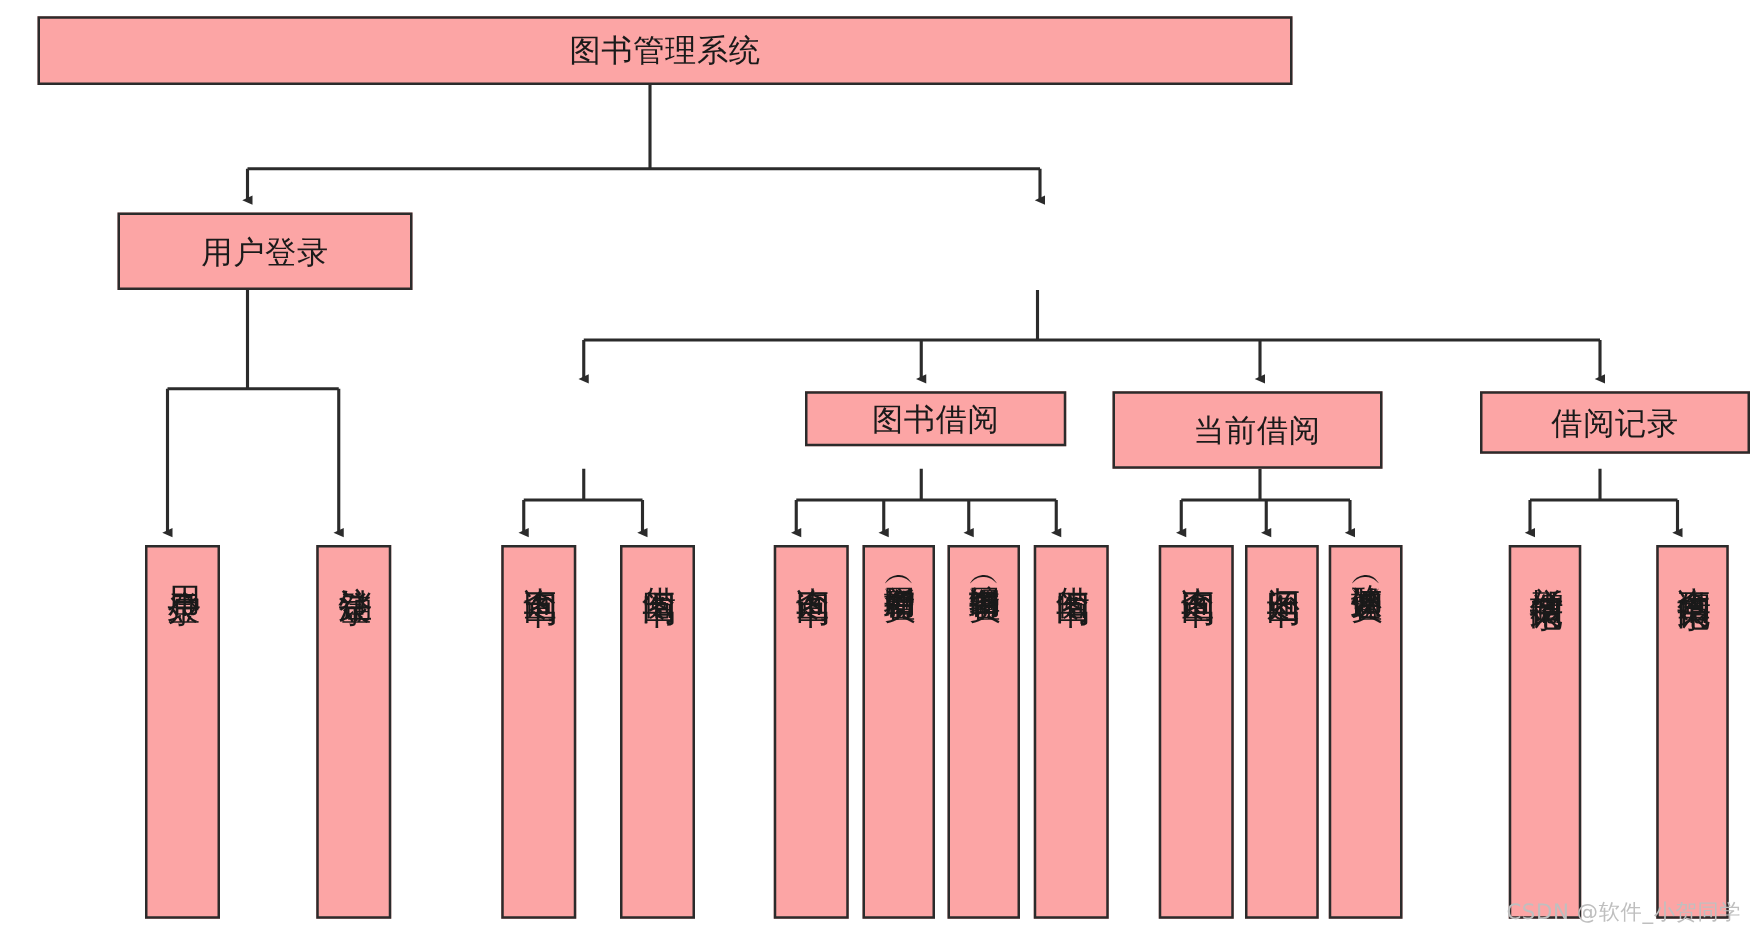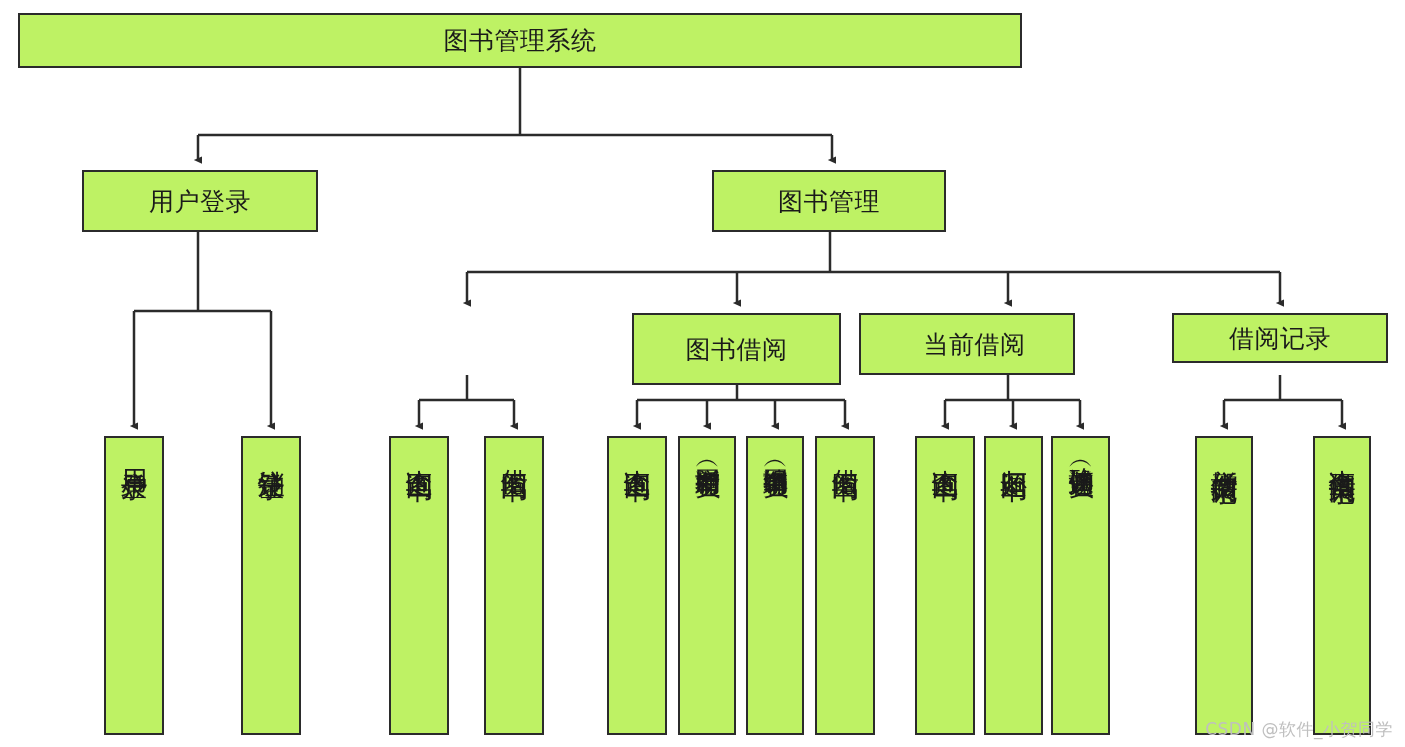--- a/index.html
+++ b/index.html
@@ -24,25 +24,26 @@
     position: absolute;
     left: 0;
     top: 0;
     width: 1405px;
     height: 747px;
   }
   .node-box {
     position: absolute;
     box-sizing: border-box;
     border: 2.5px solid #2b2b2b;
-    background: #bef264;
+    background: #fca5a5;
     display: flex;
     align-items: center;
     justify-content: center;
     color: #1a1a1a;
+    margin-left: 12px;
   }
   .node-box .node-label {
     display: block;
     text-align: center;
     line-height: 1.0;
     white-space: nowrap;
   }
   .node-horizontal .node-label {
     font-size: 25px;
     letter-spacing: 0.5px;
@@ -132,30 +133,27 @@
   </svg>
 
   <div class="node-box node-horizontal" style="left:18px; top:13px; width:1004px; height:55px;">
     <span class="node-label">图书管理系统</span>
   </div>
 
   <div class="node-box node-horizontal" style="left:82px; top:170px; width:236px; height:62px;">
     <span class="node-label">用户登录</span>
   </div>
 
-  <div class="node-box node-horizontal" style="left:712px; top:170px; width:234px; height:62px;">
-    <span class="node-label">图书管理</span>
-  </div>
-
-
-  <div class="node-box node-horizontal" style="left:632px; top:313px; width:209px; height:72px;">
+
+
+  <div class="node-box node-horizontal" style="left:632px; top:313px; width:209px; height:44px;">
     <span class="node-label">图书借阅</span>
   </div>
 
-  <div class="node-box node-horizontal" style="left:859px; top:313px; width:216px; height:62px;padding-left:15px;">
+  <div class="node-box node-horizontal" style="left:878px; top:313px; width:216px; height:62px;padding-left:15px;">
     <span class="node-label">当前借阅</span>
   </div>
 
   <div class="node-box node-horizontal" style="left:1172px; top:313px; width:216px; height:50px;">
     <span class="node-label">借阅记录</span>
   </div>
 
   <div class="node-box node-vertical" style="left:104px; top:436px; width:60px; height:299px;">
     <span class="node-label">用户登录</span>
   </div>

